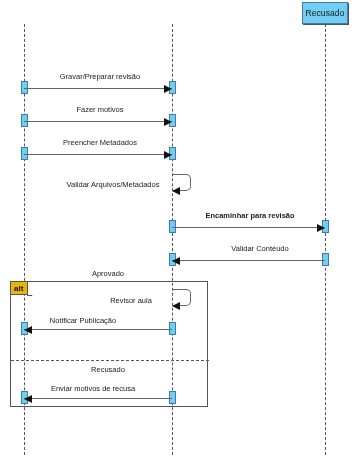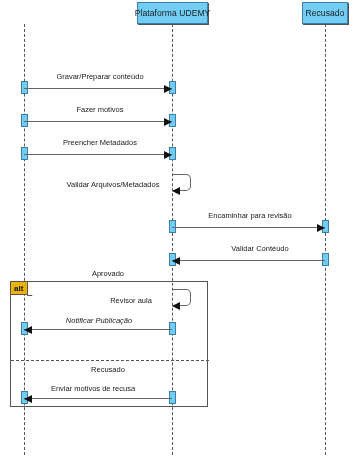--- a/index.html
+++ b/index.html
@@ -164,56 +164,53 @@
   <div class="activation" style="left:168.5px;top:147px; height:13px;"></div>
   <div class="activation" style="left:168.5px;top:220px; height:13px;"></div>
   <div class="activation" style="left:321.5px;top:220px; height:13px;"></div>
   <div class="activation" style="left:168.5px;top:253px; height:13px;"></div>
   <div class="activation" style="left:321.5px;top:253px; height:13px;"></div>
   <div class="activation" style="left:20.5px; top:322px; height:13px;"></div>
   <div class="activation" style="left:168.5px;top:322px; height:13px;"></div>
   <div class="activation" style="left:20.5px; top:391px; height:13px;"></div>
   <div class="activation" style="left:168.5px;top:391px; height:13px;"></div>
 
-  <div class="msg-label" style="left:35px; top:73px; width:130px;">Gravar/Preparar conteúdo</div>
+  <div class="msg-label" style="left:35px; top:73px; width:130px;">Gravar/Preparar revisão</div>
   <div class="msg" style="left:24px; top:88px; width:148px;"></div>
   <div class="arrowhead right" style="left:164px; top:84.5px;"></div>
 
   <div class="msg-label" style="left:35px; top:106px; width:130px;">Fazer motivos</div>
   <div class="msg" style="left:24px; top:121px; width:148px;"></div>
   <div class="arrowhead right" style="left:164px; top:117.5px;"></div>
 
   <div class="msg-label" style="left:35px; top:139px; width:130px;">Preencher Metadados</div>
   <div class="msg" style="left:24px; top:154px; width:148px;"></div>
   <div class="arrowhead right" style="left:164px; top:150.5px;"></div>
 
   <div class="msg-label" style="left:60px; top:181px; width:106px;">Validar Arquivos/Metadados</div>
   <div class="selfloop" style="left:172px; top:174px; width:19px; height:17px;"></div>
   <div class="arrowhead left" style="left:172px; top:187px;"></div>
 
-  <div class="msg-label" style="left:185px; top:212px; width:130px;">Encaminhar para revisão</div>
+  <div class="msg-label" style="left:185px; top:212px; width:130px;font-weight:bold;">Encaminhar para revisão</div>
   <div class="msg" style="left:172px; top:227px; width:153px;"></div>
   <div class="arrowhead right" style="left:317px; top:223.5px;"></div>
 
   <div class="msg-label" style="left:195px; top:245px; width:130px;">Validar Contéudo</div>
   <div class="msg" style="left:172px; top:260px; width:153px;"></div>
   <div class="arrowhead left" style="left:172px; top:256.5px;"></div>
 
   <div class="msg-label" style="left:96px; top:297px; width:70px;">Revisor aula</div>
   <div class="selfloop" style="left:172px; top:289px; width:19px; height:17px;"></div>
   <div class="arrowhead left" style="left:172px; top:302px;"></div>
 
-  <div class="msg-label" style="left:34px; top:317px; width:130px;font-style:italic;">Notificar Publicação</div>
+  <div class="msg-label" style="left:18px; top:317px; width:130px;">Notificar Publicação</div>
   <div class="msg" style="left:24px; top:329px; width:148px;"></div>
   <div class="arrowhead left" style="left:24px; top:325.5px;"></div>
 
   <div class="msg-label" style="left:28px; top:385px; width:130px;">Enviar motivos de recusa</div>
   <div class="msg" style="left:24px; top:398px; width:148px;"></div>
   <div class="arrowhead left" style="left:24px; top:394.5px;"></div>
 
-  <div class="actor-box" style="left:137px; top:2px; width:71px;">
-    <span class="actor-label">Plataforma UDEMY</span>
-  </div>
   <div class="actor-box" style="left:302px; top:2px; width:46px;">
     <span class="actor-label">Recusado</span>
   </div>
 
 </div>
 
 </body></html>

